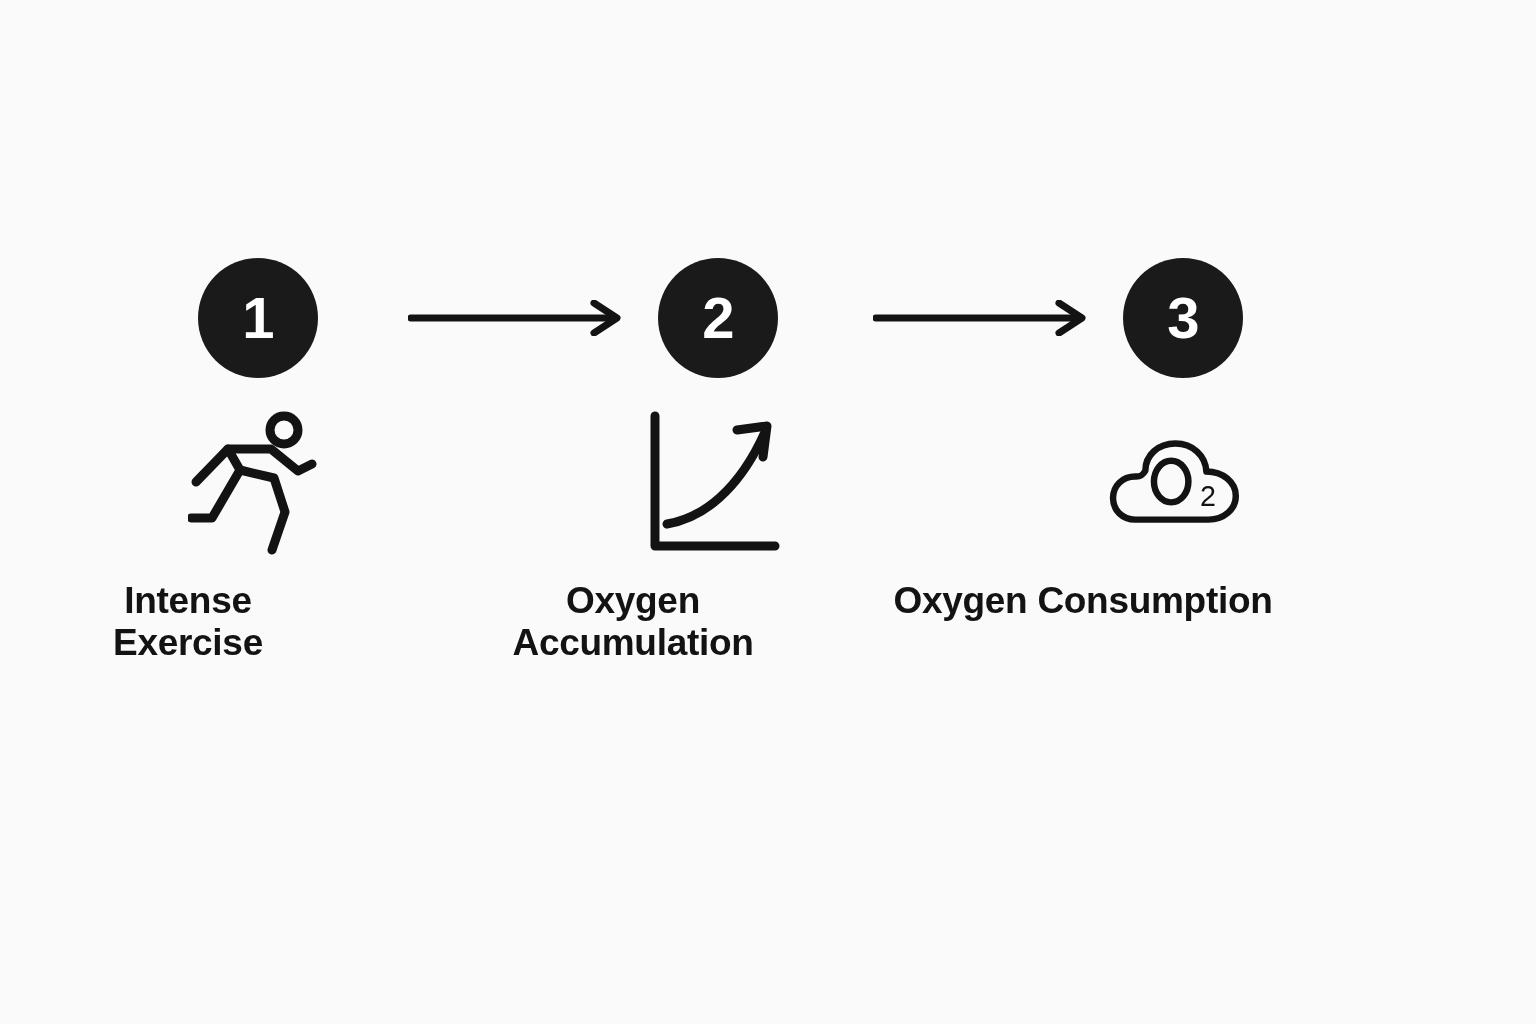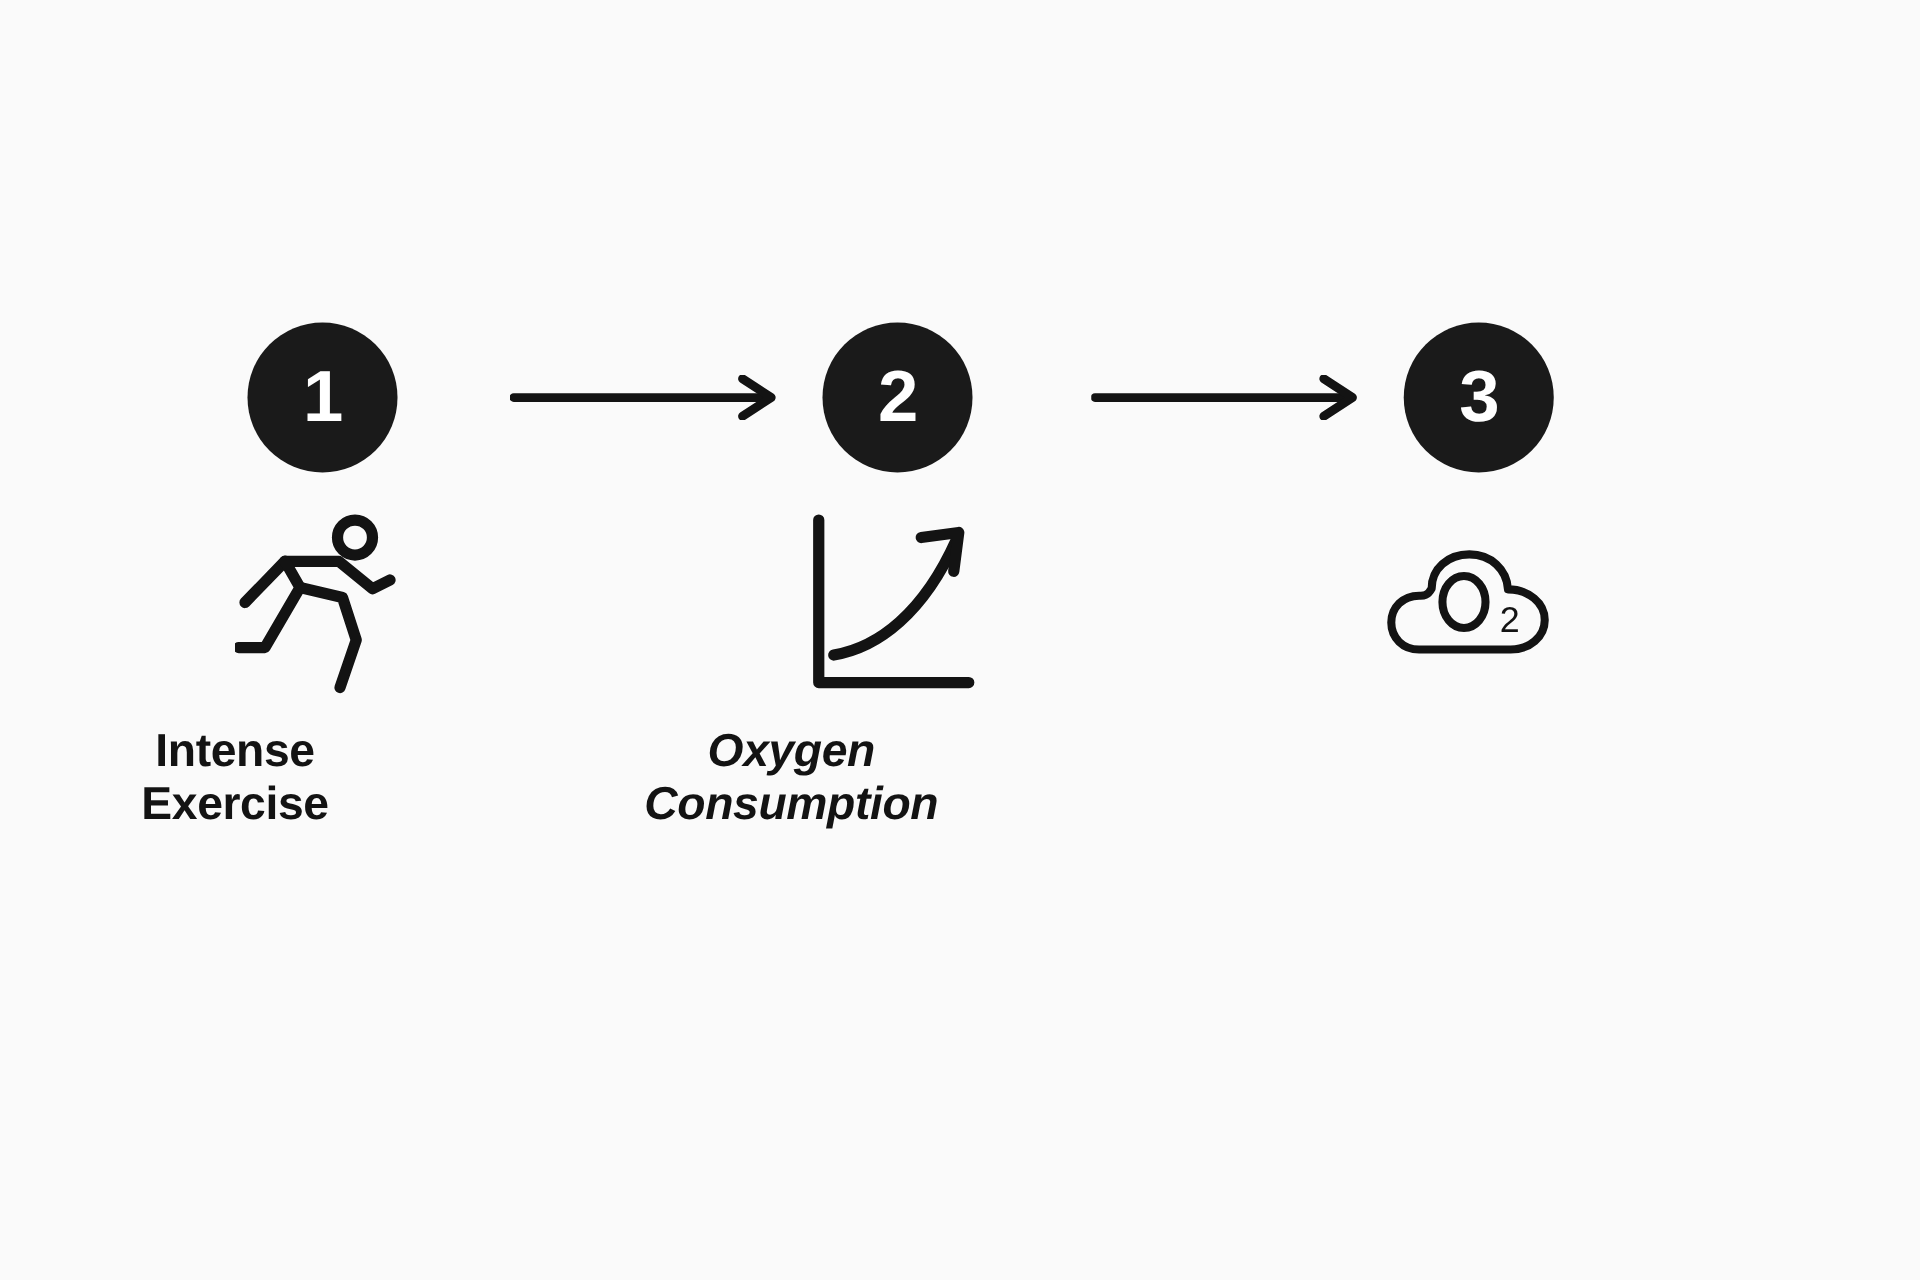--- a/index.html
+++ b/index.html
@@ -61,21 +61,21 @@
     margin-top: 22px;
     text-align: center;
     font-size: 37px;
     font-weight: bold;
     color: #131313;
     line-height: 1.13;
     white-space: nowrap;
     letter-spacing: -0.3px;
   }
   .label-1 { margin-left: -200px; width: 400px; }
-  .label-2 { margin-left: -230px; width: 460px; font-style: italic; }
+  .label-2 { margin-left: -230px; width: 460px; }
   .label-3 { margin-left: -260px; width: 520px; }
 
   
   .arrow {
     position: absolute;
     top: 300px;
     height: 36px;
   }
   .arrow-1 { left: 408px; width: 216px; }
   .arrow-2 { left: 873px; width: 216px; }
@@ -116,21 +116,21 @@
     </div>
     <div class="icon-wrap">
       <svg width="140" height="150" viewBox="0 0 140 150" fill="none" stroke="#131313" stroke-width="9" stroke-linecap="round" stroke-linejoin="round">
         <polyline points="12,8 12,138 132,138"></polyline>
         <path d="M 24 116 C 60 110, 96 82, 122 24" stroke-width="9"></path>
         <polyline points="94,22 124,18 120,49"></polyline>
       </svg>
     </div>
     <div class="label label-2">
       <div>Oxygen</div>
-      <div>Consumption</div>
+      <div>Accumulation</div>
     </div>
   </div>
 
   <div class="arrow arrow-2">
     <svg width="216" height="36" viewBox="0 0 216 36" fill="none" stroke="#131313" stroke-width="7" stroke-linecap="round" stroke-linejoin="round">
       <line x1="3" y1="18" x2="203" y2="18"></line>
       <polyline points="186,3 209,18 186,33"></polyline>
     </svg>
   </div>
 
@@ -147,16 +147,17 @@
                  C 178 102, 161 116, 140 116
                  L 38 116
                  C 20 116, 7 103, 7 86
                  C 7 69, 20 56, 38 56
                  C 42 56, 47 57, 52 48 Z"></path>
         <ellipse cx="88" cy="63" rx="24" ry="29" stroke-width="9"></ellipse>
         <text x="128" y="97" font-family="'Liberation Sans', sans-serif" font-size="40" fill="#131313" stroke="none">2</text>
       </svg>
     </div>
     <div class="label label-3">
+      <div>Oxygen Consumption</div>
     </div>
   </div>
 
 </div>
 
 </body></html>

